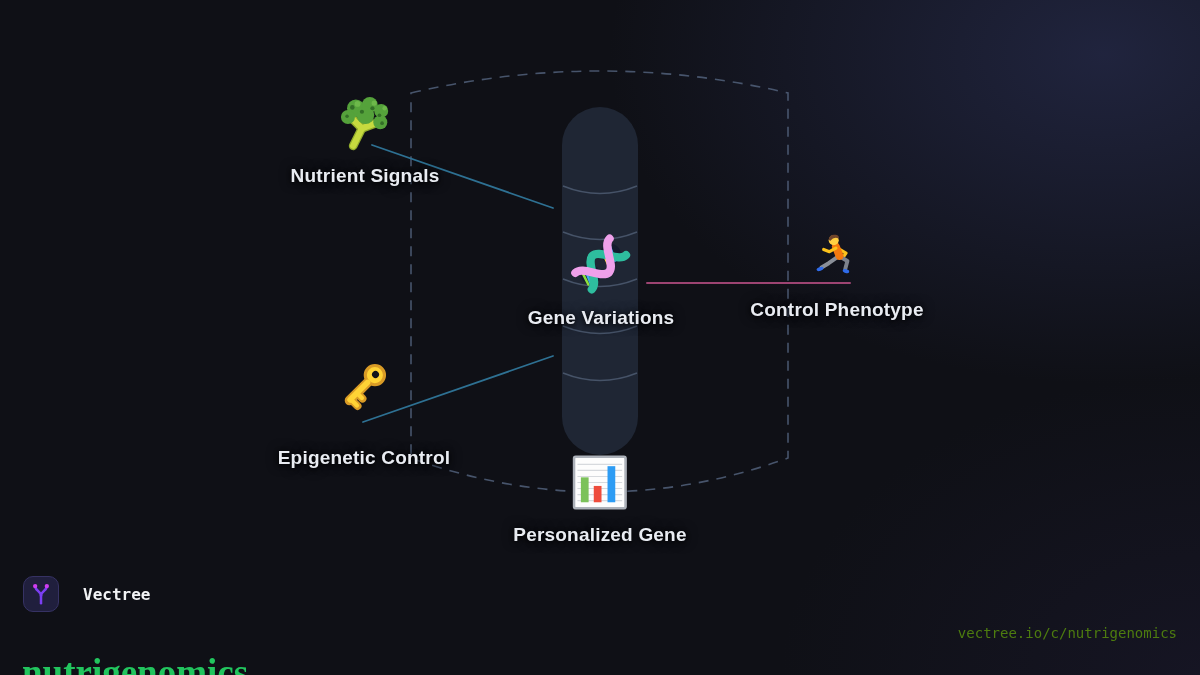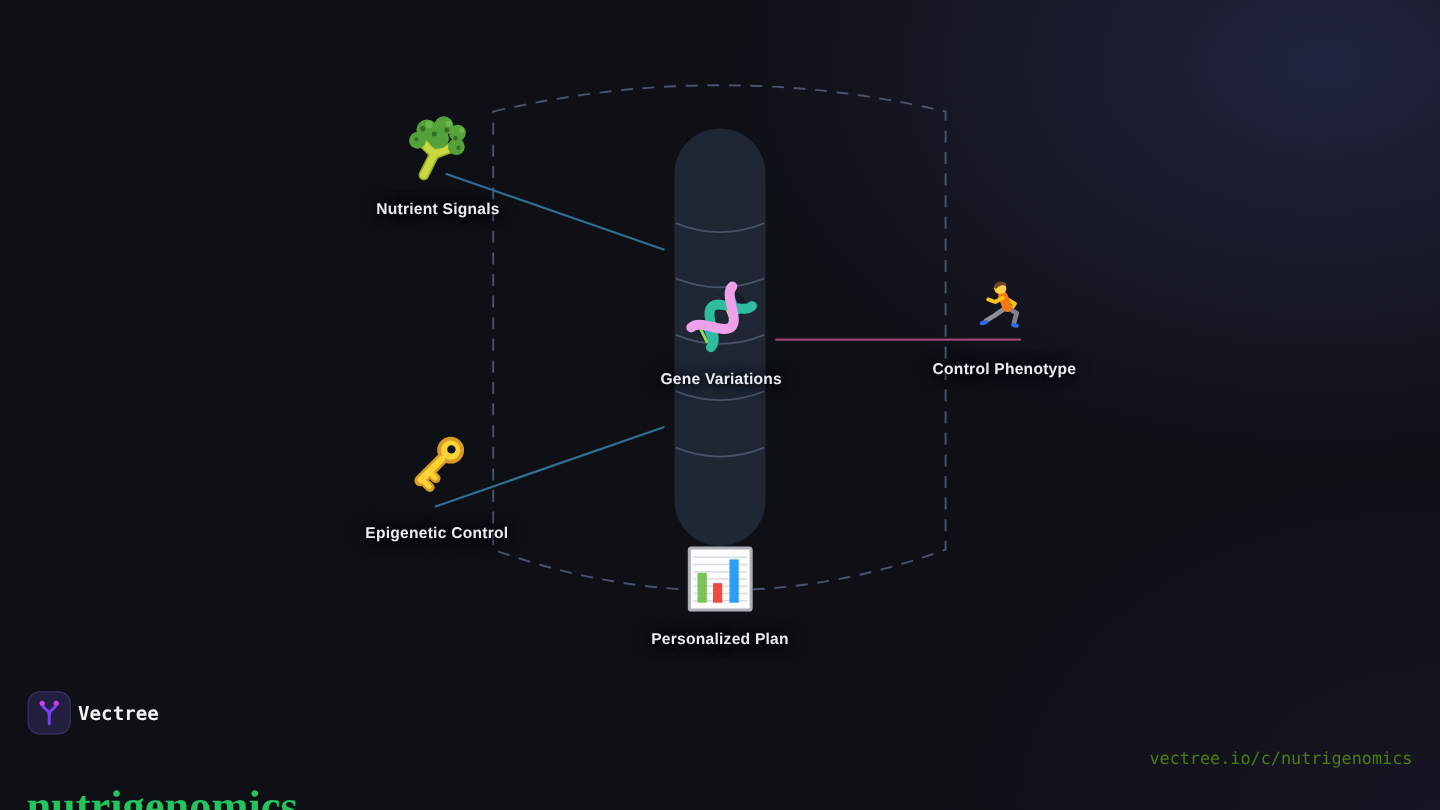--- a/index.html
+++ b/index.html
@@ -10,36 +10,36 @@
       radial-gradient(900px 600px at 92% 8%, rgba(46,52,94,.55), rgba(20,22,40,0) 55%),
       radial-gradient(700px 500px at 100% 100%, rgba(34,30,60,.35), rgba(16,16,26,0) 60%),
       #0f1016;
     font-family:"Liberation Sans", sans-serif;
   }
   .layer { position:absolute; inset:0; width:1200px; height:675px; }
 
   
   .node { position:absolute; display:flex; flex-direction:column; align-items:center; transform:translateX(-50%); }
   .node .label {
-    font-weight:bold; font-size:13px; letter-spacing:.2px; color:#e9ecf2;
+    font-weight:bold; font-size:19px; letter-spacing:.2px; color:#e9ecf2;
     white-space:nowrap; text-shadow:0 1px 5px rgba(0,0,0,.9), 0 0 12px rgba(0,0,0,.7);
   }
   #node-nutrient   { left:365px; top:96px;  }
   #node-nutrient   .label { margin-top:9px; }
   #node-gene       { left:601px; top:233px;text-align:center; }
   #node-gene       .label { margin-top:8px; }
   #node-health     { left:837px; top:226px; }
   #node-health     .label { margin-top:9px; }
   #node-epigenetic { left:364px; top:357px; }
-  #node-epigenetic .label { margin-top:12px; }
+  #node-epigenetic .label { margin-top:24px; }
   #node-plan       { left:600px; top:455px; }
   #node-plan       .label { margin-top:10px; }
 
   
-  .brand-row { position:absolute; left:23px; top:576px; display:flex; align-items:center; gap:6px; }
+  .brand-row { position:absolute; left:23px; top:576px; display:flex; align-items:center; gap:24px; }
   .logo-badge {
     width:36px; height:36px; border-radius:10px; background:#201f3d;
     border:1px solid #363264; display:flex; align-items:center; justify-content:center;
   }
   .brand-name { font-family:"DejaVu Sans Mono", monospace; font-weight:bold; font-size:16px; color:#f2f3f5; }
   .page-title {
     position:absolute; left:22px; top:610px;
     font-family:Liberation Serif, serif; font-weight:bold; font-size:37px; color:#22c55e;margin-top:41px;
   }
   .share-url {
@@ -192,21 +192,21 @@
           <line x1="6" y1="32" x2="58" y2="32"></line>
         <line x1="6" y1="39" x2="58" y2="39"></line>
           <line x1="6" y1="46" x2="58" y2="46"></line>
         <line x1="6" y1="53" x2="58" y2="53"></line>
       </g>
       <rect x="10" y="26" width="9" height="29" fill="#7cc25b"></rect>
       <rect x="25" y="36" width="9" height="19" fill="#ee4c3c"></rect>
       <rect x="41" y="13" width="9" height="42" fill="#2d9cf4"></rect>
     </svg>
   </span>
-  <span class="label">Personalized Plan</span>
+  <span class="label">Personalized Gene</span>
 </div>
 
 <div class="brand-row">
   <div class="logo-badge">
     <svg width="30" height="30" viewBox="0 0 36 36">
       <g fill="none" stroke="#7b3ff2" stroke-width="3" stroke-linecap="round">
         <path d="M18,29 L18,20"></path>
         <path d="M18,20 C18,14 12.5,15.5 11,9.5"></path>
         <path d="M18,20 C18,14 23.5,15.5 25,9.5"></path>
       </g>

